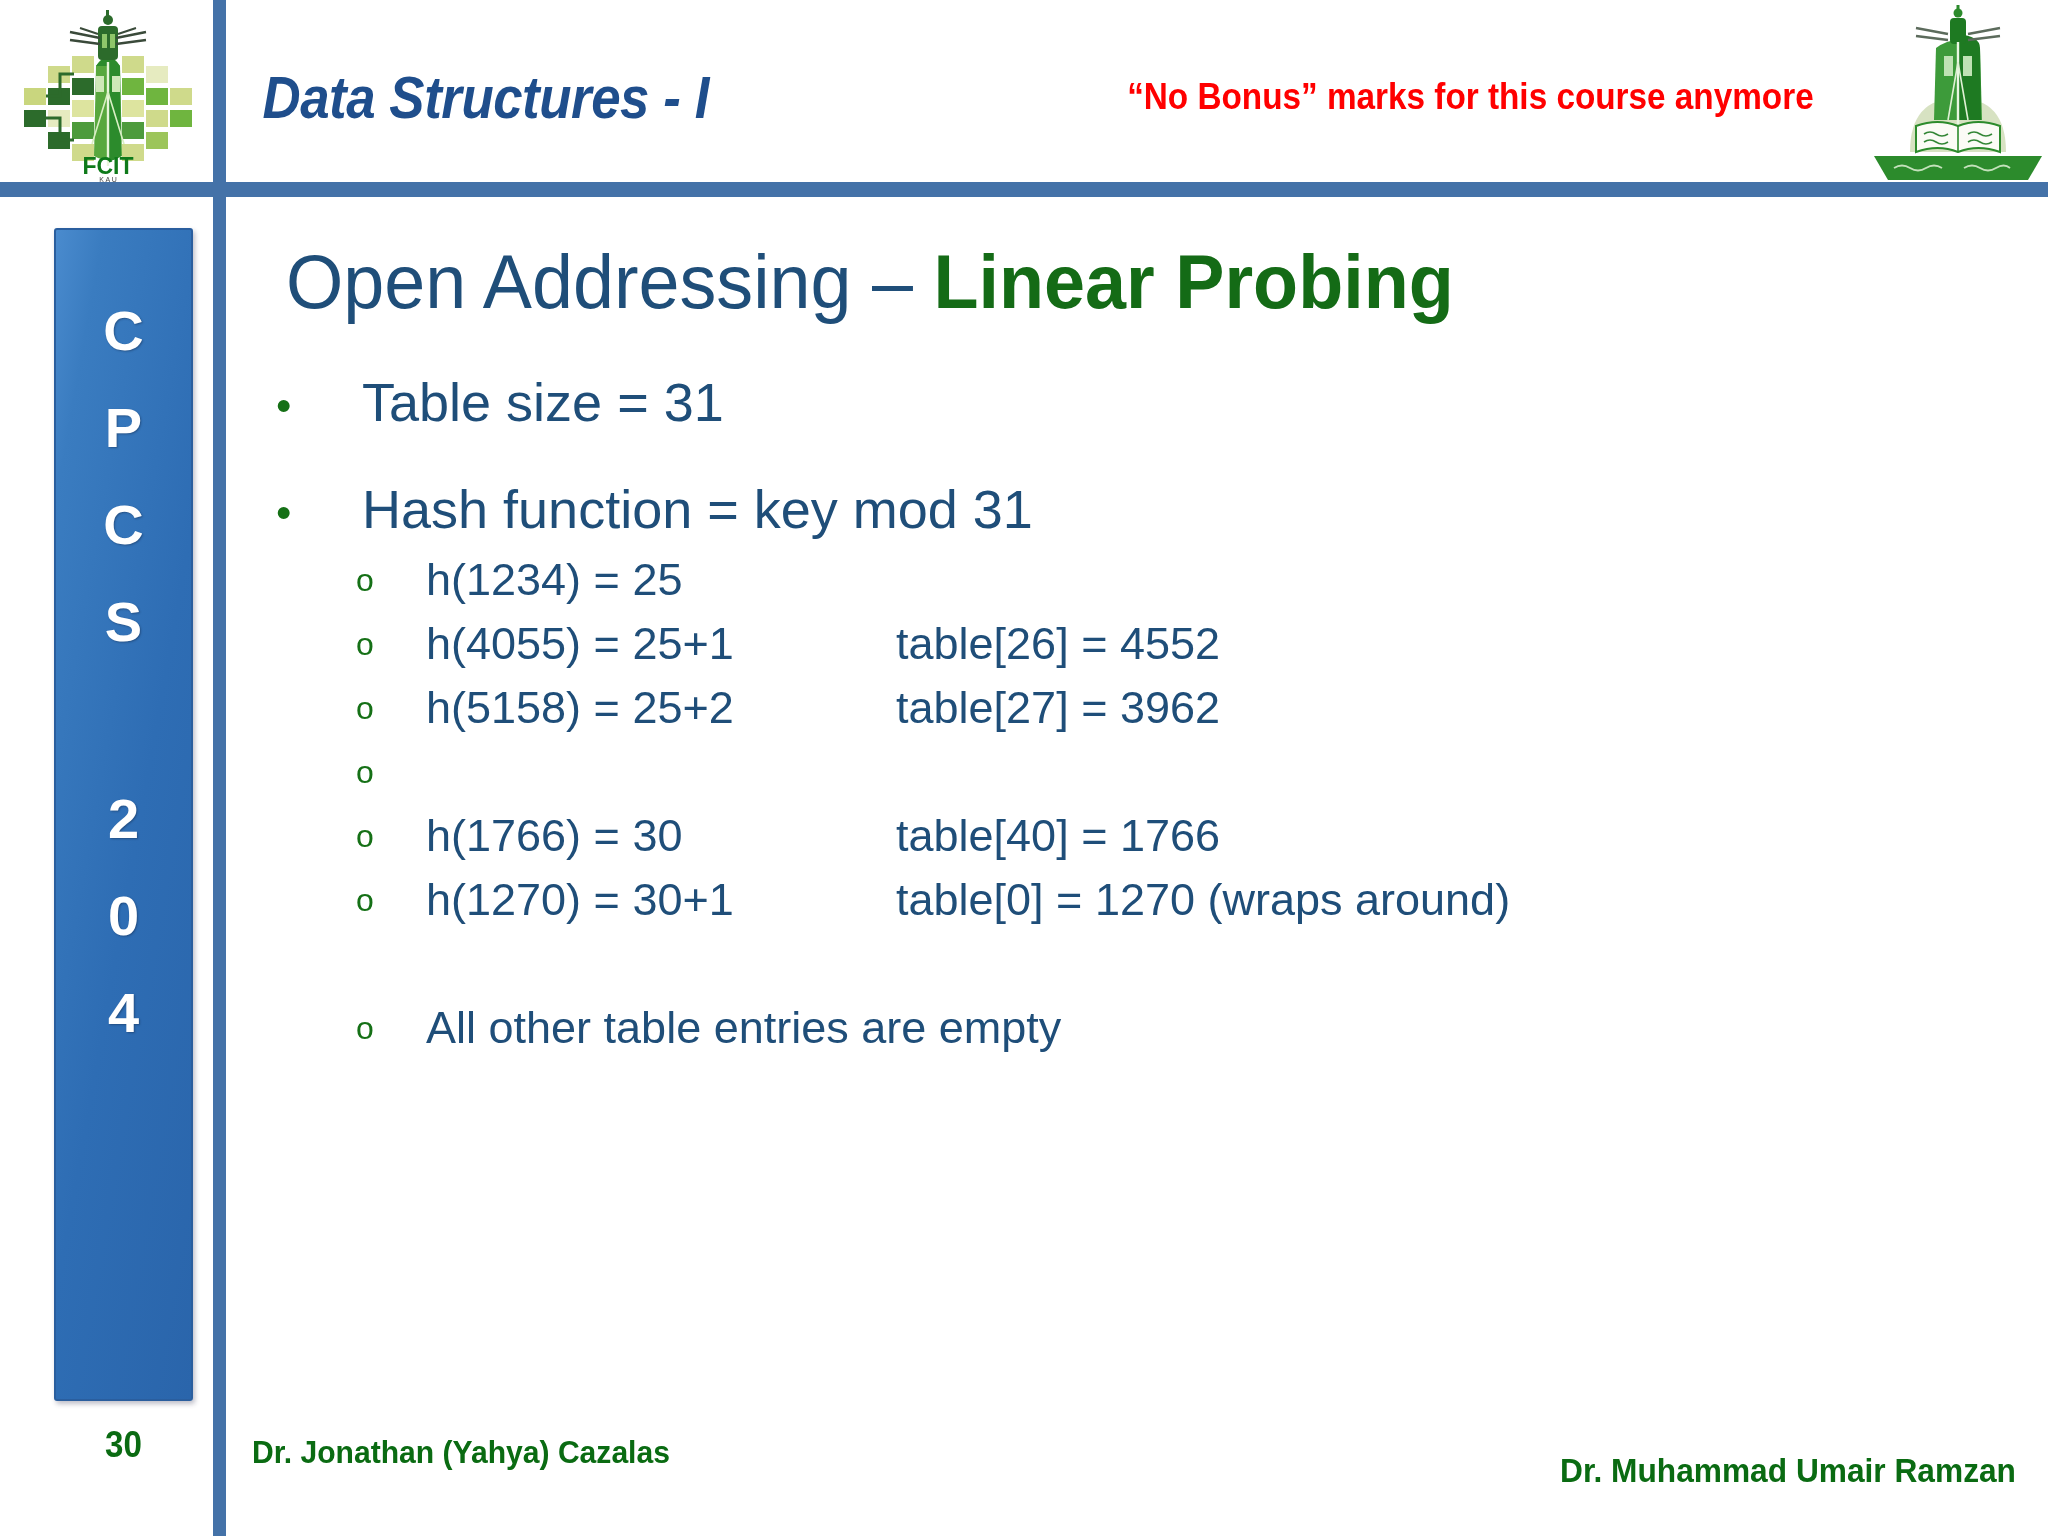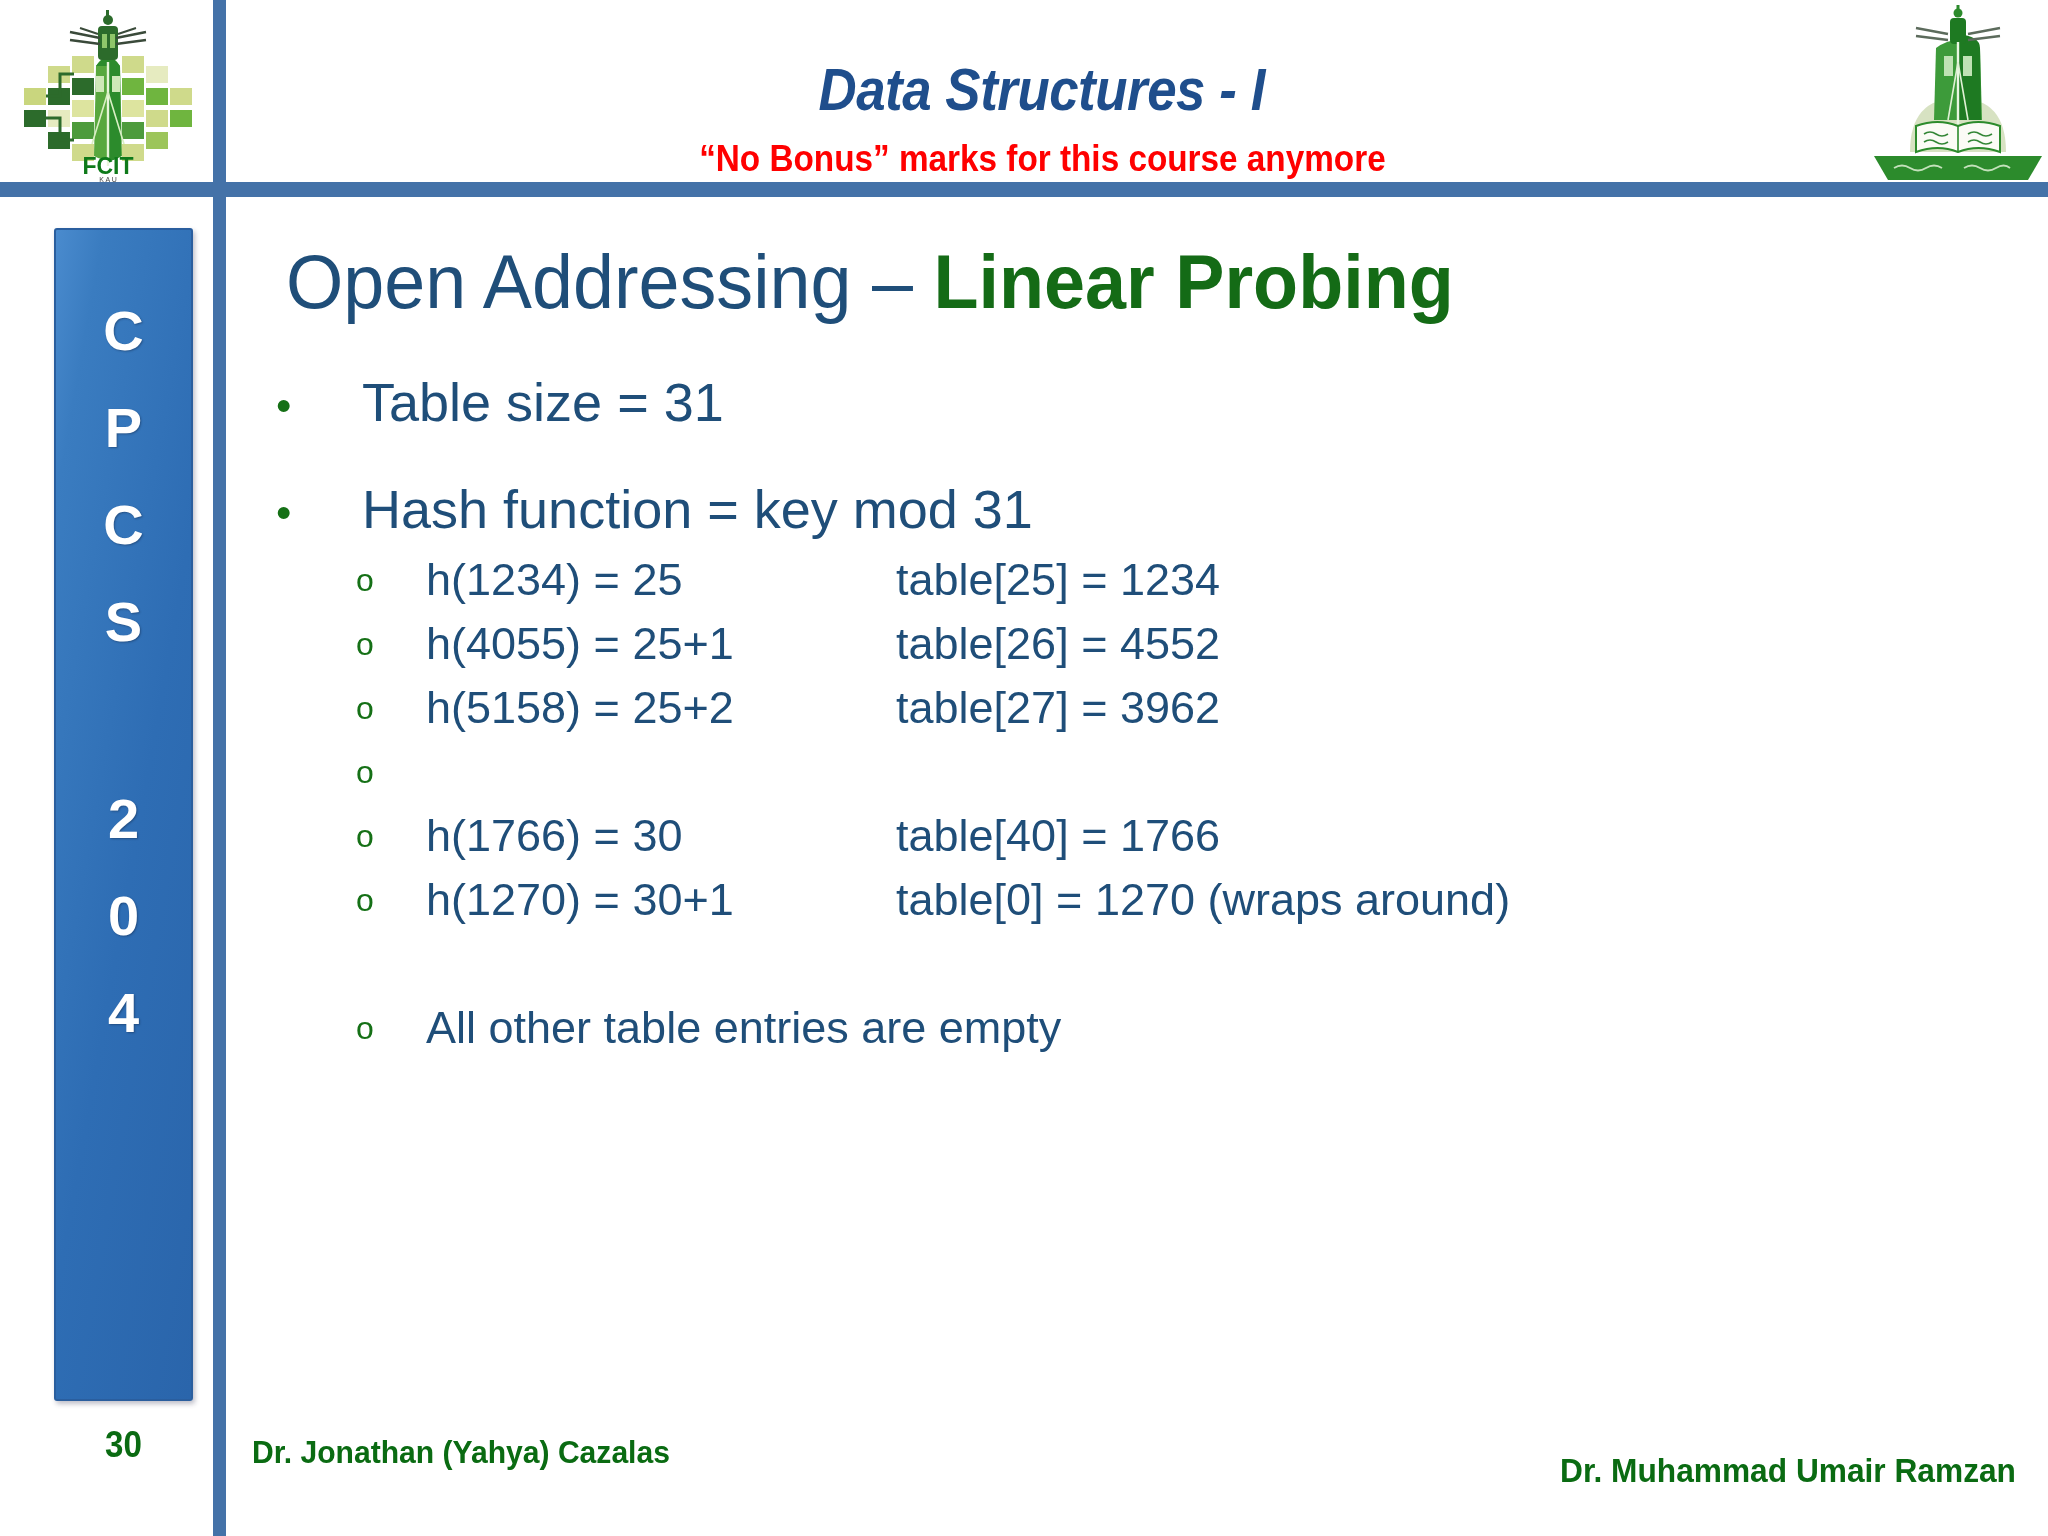--- a/index.html
+++ b/index.html
@@ -37,23 +37,23 @@
   .header-logo-right {
     position: absolute;
     left: 1868px; top: 2px;
     width: 180px; height: 178px;
   }
   .header-title-zone {
     position: absolute;
     left: 232px; top: 0px;
     width: 1620px; height: 180px;
     display: flex;
-    flex-direction: column;
+    flex-direction: row;
     align-items: center;
-    justify-content: flex-end;
+    justify-content: space-between;
   }
   .deck-title {
     margin-top: 14px;
     font-family: "Liberation Sans", sans-serif;
     font-size: 60px;
     font-weight: bold;
     font-style: italic;
     color: #1F4E8C;
     letter-spacing: -0.5px;
     transform: scaleX(0.88);
@@ -359,21 +359,20 @@
     </div>
 
     <div class="bullet-l1" style="left:0px; top:272px;">
       <span class="mark">•</span>
       <span class="txt">Hash function = key mod 31</span>
     </div>
 
     <div class="bullet-l2" style="top:338px;">
       <span class="mark">o</span>
       <span class="col-a">h(1234) = 25</span>
-      <span class="col-b">table[25] = 1234</span>
     </div>
 
     <div class="bullet-l2" style="top:402px;">
       <span class="mark">o</span>
       <span class="col-a">h(4055) = 25+1</span>
       <span class="col-b">table[26] = 4552</span>
     </div>
 
     <div class="bullet-l2" style="top:466px;">
       <span class="mark">o</span>

